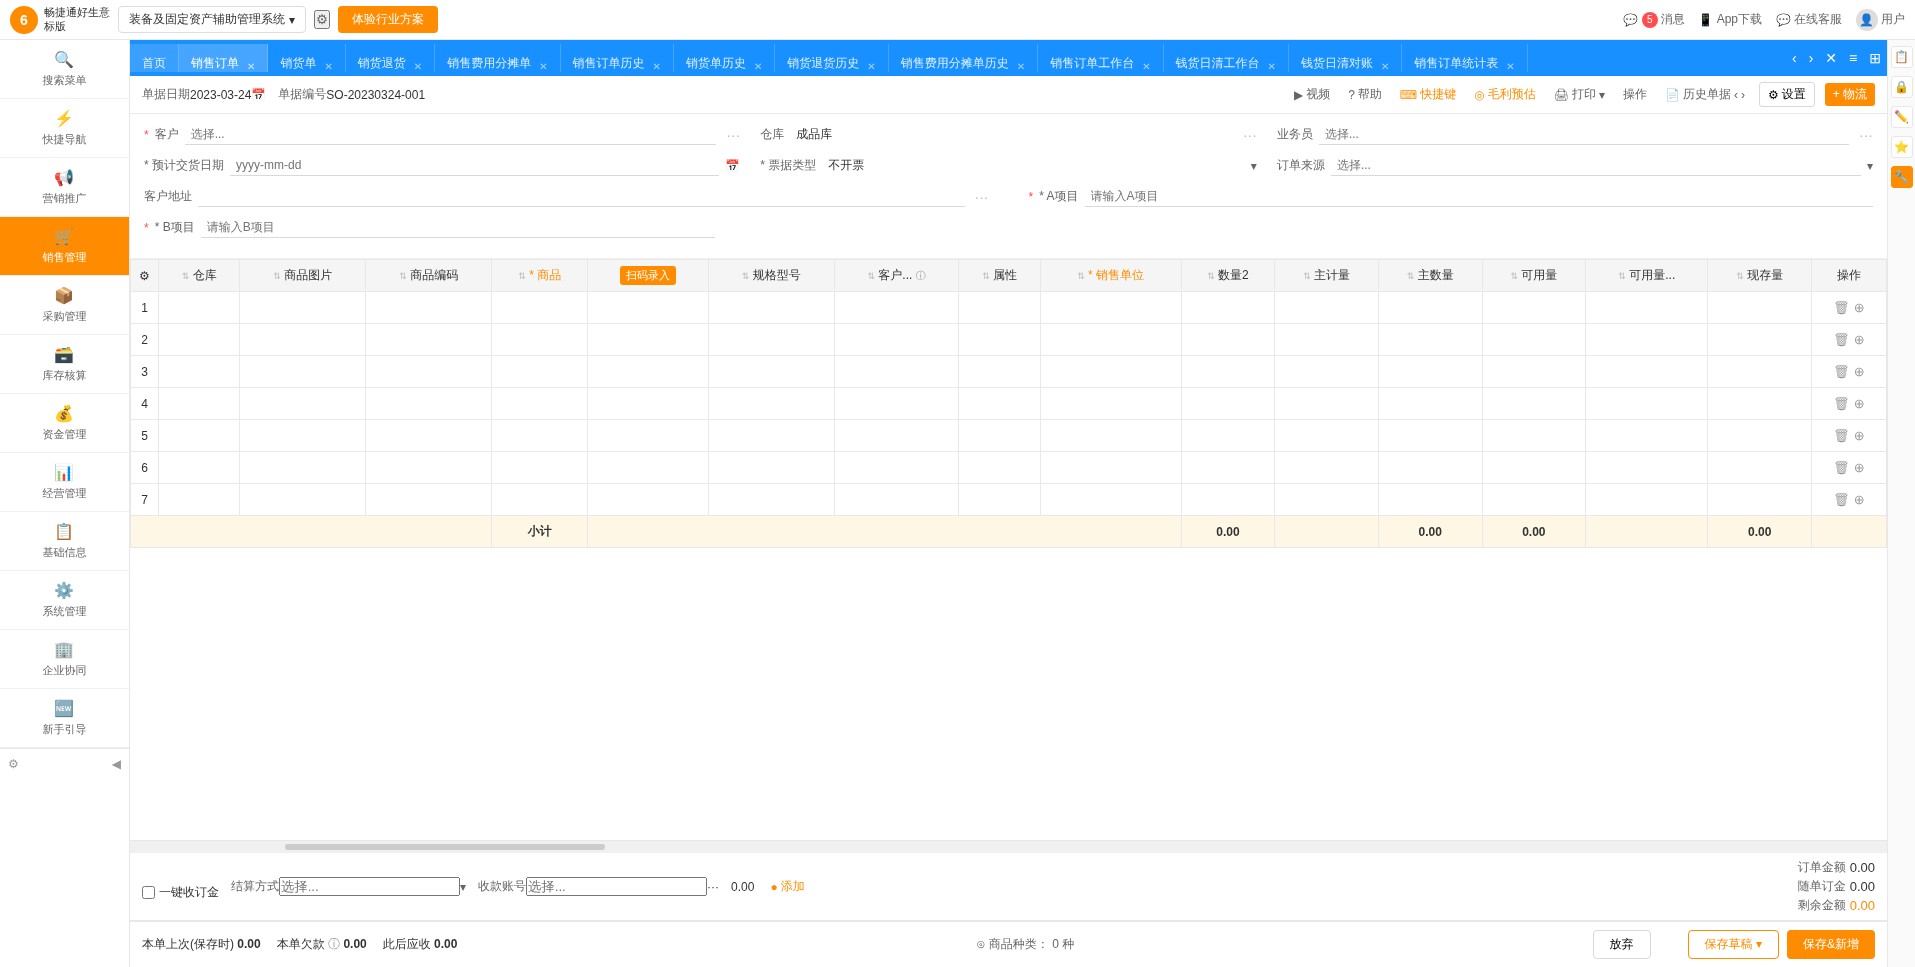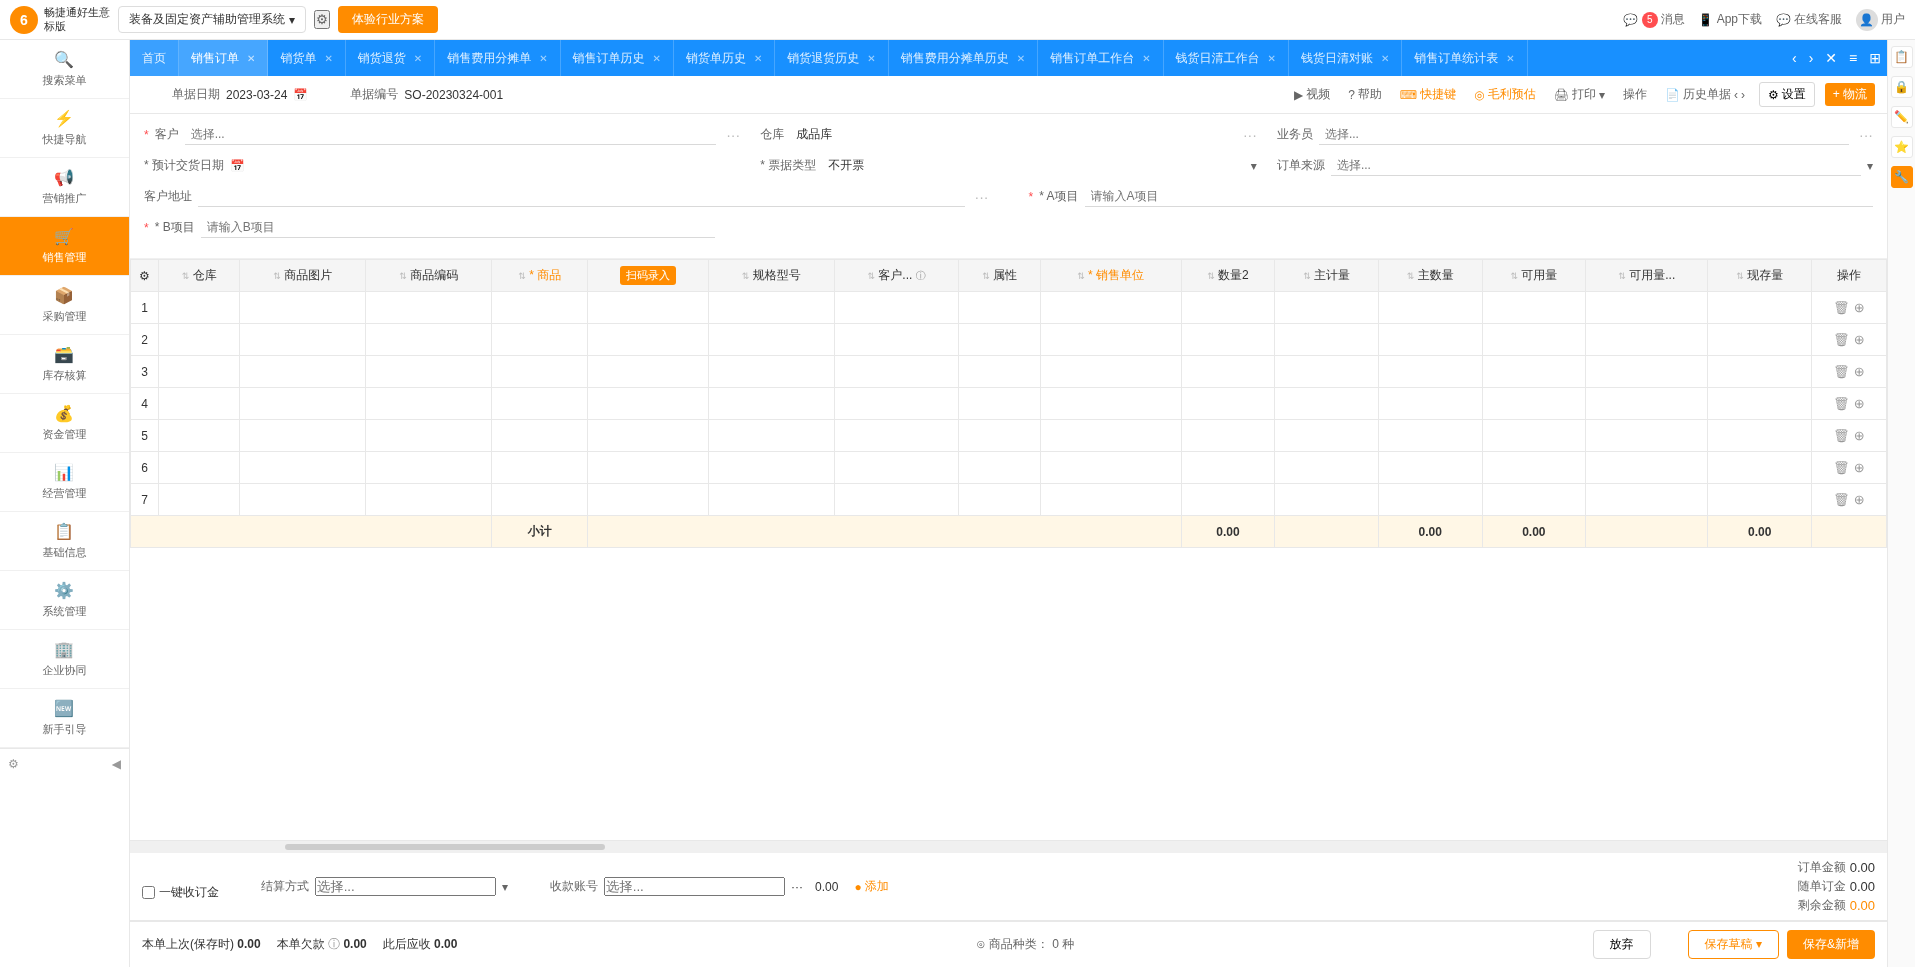--- a/index.html
+++ b/index.html
@@ -26,35 +26,35 @@
     .sidebar-item.active { background: #ff8c00; color: white; }
     .sidebar-item.active .sidebar-icon { color: white; }
     .sidebar-icon { font-size: 16px; }
     .sidebar-footer { display: flex; justify-content: space-between; padding: 8px; border-top: 1px solid #e8e8e8; }
 
     
     .content-area { flex: 1; display: flex; flex-direction: column; overflow: hidden; }
     
     
     .nav-tabs { background: #1890ff; display: flex; align-items: center; overflow: hidden; height: 36px; }
-    .nav-tab { padding: 0 12px; height: 36px; display: flex; align-items: center; gap: 4px; cursor: pointer; color: rgba(255,255,255,0.85); font-size: 12px; white-space: nowrap; border-right: 1px solid rgba(255,255,255,0.2); }
+    .nav-tab { padding: 0 12px; height: 28px; display: flex; align-items: flex-end; gap: 4px; cursor: pointer; color: rgba(255,255,255,0.85); font-size: 12px; white-space: nowrap; border-right: 1px solid rgba(255,255,255,0.2); }
     .nav-tab.active { background: rgba(255,255,255,0.2); color: white; }
     .nav-tab:first-child { background: rgba(255,255,255,0.15); }
     .nav-tab .close-x { margin-left: 4px; opacity: 0.7; font-size: 10px; }
     .nav-tabs-arrows { display: flex; align-items: center; margin-left: auto; }
     .nav-arrow { color: white; padding: 0 6px; cursor: pointer; font-size: 14px; height: 36px; display: flex; align-items: center; }
 
     
     .form-area { background: #fff; padding: 0; flex: 1; overflow-y: auto; display: flex; flex-direction: column; }
     
     
     .toolbar-row { display: flex; align-items: center; padding: 6px 12px; border-bottom: 1px solid #e8e8e8; gap: 16px; justify-content: space-between; }
     .toolbar-left { display: flex; align-items: center; gap: 12px; }
     .toolbar-right { display: flex; align-items: center; gap: 10px; }
-    .field-group { display: flex; align-items: center; gap: 6px; margin-left: 30px; }
+    .field-group { display: flex; align-items: center; gap: 0; }
     .field-label { color: #666; font-size: 12px; white-space: nowrap; }
     .field-value { font-size: 12px; color: #333; }
     .toolbar-btn { display: flex; align-items: center; gap: 3px; font-size: 12px; cursor: pointer; color: #666; padding: 2px 4px; }
     .orange-btn { color: #ff8c00; }
     .settings-btn { background: #fff; border: 1px solid #d9d9d9; border-radius: 3px; padding: 3px 8px; cursor: pointer; font-size: 12px; display: flex; align-items: center; gap: 3px; }
     .add-item-btn { background: #ff8c00; color: white; border: none; border-radius: 3px; padding: 3px 8px; cursor: pointer; font-size: 12px; display: flex; align-items: center; gap: 3px; }
 
     
     .form-fields { padding: 10px 14px; border-bottom: 1px solid #f0f0f0; }
     .form-row { display: flex; align-items: center; margin-bottom: 10px; gap: 0; }
@@ -338,20 +338,21 @@
           <div class="divider-cell"></div>
           <div class="form-cell" style="flex:1.2;">
             <label>业务员</label>
             <input class="input-field" placeholder="选择..." style="">
             <span class="dots">···</span>
           </div>
         </div>
         <div class="form-row">
           <div class="form-cell" style="flex:1.2;">
             <label style="color:#666;white-space:nowrap;">* 预计交货日期</label>
+            <input class="input-field" placeholder="yyyy-mm-dd" style="">
             <span style="cursor:pointer;color:#666;">📅</span>
           </div>
           <div class="divider-cell"></div>
           <div class="form-cell" style="flex:1;">
             <label>* 票据类型</label>
             <span style="flex:1;padding-left:6px;font-size:12px;color:#333;">不开票</span>
             <span style="cursor:pointer;color:#666;">▾</span>
           </div>
           <div class="divider-cell"></div>
           <div class="form-cell" style="flex:1.2;">

